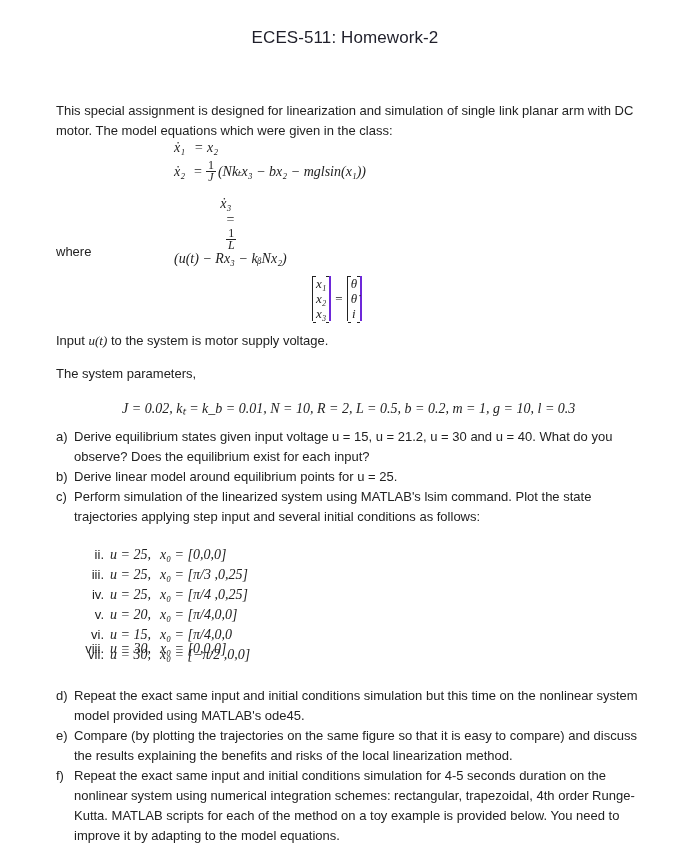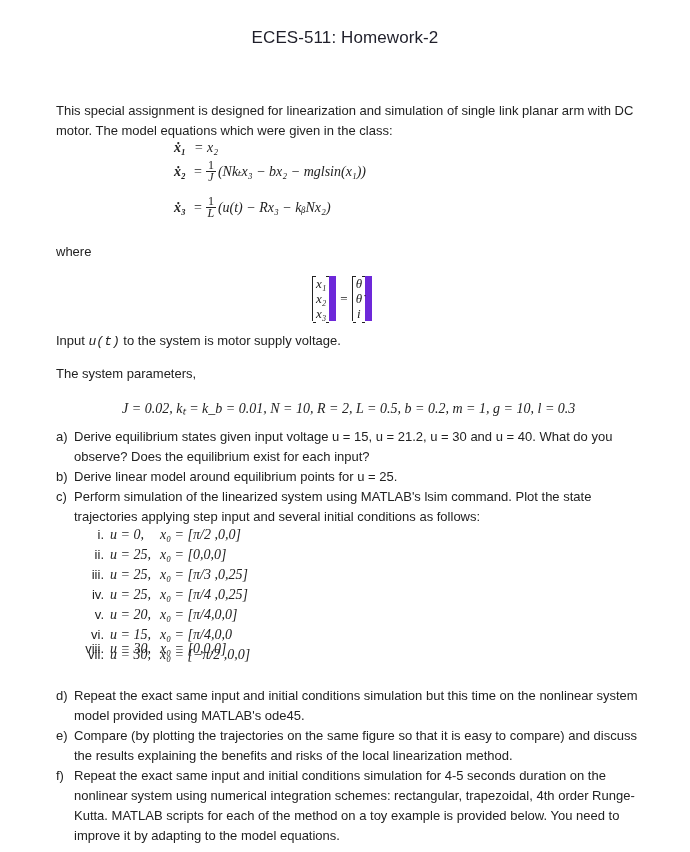--- a/index.html
+++ b/index.html
@@ -7,30 +7,30 @@
     width: 690px; height: 852px; position: relative; overflow: hidden;
     font-family: "Liberation Sans", "DejaVu Sans", sans-serif;
     color: #222222;
   }
   .page { position: absolute; left: 0; top: 0; width: 690px; height: 844px; }
   .title {
     position: absolute; left: 0; top: 28px; width: 690px; text-align: center;
     font-size: 17px; font-weight: normal; color: #1f1f2a; letter-spacing: 0.1px;
   }
   .para { position: absolute; left: 56px; font-size: 13px; line-height: 20px; width: 590px; }
-  .math { font-family: Liberation Mono, monospace; font-style: italic; }
+  .math { font-family: Liberation Serif, serif; font-style: italic; }
   .eqblock { position: absolute; left: 174px; top: 140px; font-family: "Liberation Serif", "DejaVu Serif", serif; font-size: 14px; }
   .eq { position: absolute; left: 0; white-space: nowrap; display: flex; align-items: center; }
-  .eq .lhs { font-style: italic; width: 20px; display: inline-block; font-weight: bold; }
+  .eq .lhs { font-style: italic; width: 20px; display: inline-block; }
   .frac { display: inline-flex; flex-direction: column; align-items: center; margin: 0 2px 0 4px; font-size: 12px; line-height: 11px; }
   .frac .num { border-bottom: 1px solid #222; padding: 0 2px; font-style: normal; }
   .frac .den { font-style: italic; }
   .it { font-style: italic; }
   .matrix-eq { position: absolute; left: 312px; top: 276px; display: flex; align-items: center; font-family: "Liberation Serif", serif; font-size: 13px; }
-  .mat { border-left: 1px solid #222; border-right: 7px solid #6d28d9; padding: 0 3px; line-height: 15px; font-style: italic; position: relative; }
+  .mat { border-left: 1px solid #222; border-right: 2px solid #6d28d9; padding: 0 3px; line-height: 15px; font-style: italic; position: relative; }
   .mat:before, .mat:after { content: ""; position: absolute; width: 3px; height: 100%; top: 0; border-top: 1px solid #222; border-bottom: 1px solid #222; }
   .mat:before { left: 0; } .mat:after { right: 0; }
   .mat div { text-align: center; }
   .eqsign { margin: 0 4px; }
   .params { position: absolute; left: 122px; top: 398px; font-family: "Liberation Serif", serif; font-size: 14px; white-space: nowrap; }
   .list { position: absolute; left: 56px; font-size: 13px; line-height: 20px; width: 590px; }
   .item { position: relative; padding-left: 18px; }
   .item .lbl { position: absolute; left: 0; top: 0; }
   .sub-item { position: absolute; font-size: 13px; white-space: nowrap; }
   .sub-item .roman { display: inline-block; width: 30px; text-align: right; margin-right: 6px; }
@@ -56,21 +56,21 @@
     </div>
     <div class="eq" style="top:20px;align-items:center;">
       <span class="lhs">ẋ₂</span>
       <span>=</span>
       <span class="frac">
         <span class="num">1</span>
         <span class="den">J</span>
       </span>
       <span class="it">(Nkₜx₃ − bx₂ − mglsin(x₁))</span>
     </div>
-    <div class="eq" style="top:56px;">
+    <div class="eq" style="top:56px;flex-direction:column;">
       <span class="lhs">ẋ₃</span>
       <span>=</span>
       <span class="frac">
         <span class="num">1</span>
         <span class="den">L</span>
       </span>
       <span class="it">(u(t) − Rx₃ − kᵦNx₂)</span>
     </div>
   </div>
 
@@ -114,23 +114,20 @@
   </div>
 
   <div class="list" style="top:487px;">
     <div class="item">
       <span class="lbl">c)</span>
       <div>Perform simulation of the linearized system using MATLAB's lsim command. Plot the state</div>
       <div>trajectories applying step input and several initial conditions as follows:</div>
     </div>
   </div>
 
-  <div class="sub-item" style="left:74px;top:527px;">
-    <span class="roman">i.</span><span class="expr math u">u = 0,</span><span class="expr math">x₀ = [π/2 ,0,0]</span>
-  </div>
   <div class="sub-item" style="left:74px;top:547px;">
     <span class="roman">ii.</span><span class="expr math u">u = 25,</span><span class="expr math">x₀ = [0,0,0]</span>
   </div>
   <div class="sub-item" style="left:74px;top:567px;">
     <span class="roman">iii.</span><span class="expr math u">u = 25,</span><span class="expr math">x₀ = [π/3 ,0,25]</span>
   </div>
   <div class="sub-item" style="left:74px;top:587px;">
     <span class="roman">iv.</span><span class="expr math u">u = 25,</span><span class="expr math">x₀ = [π/4 ,0,25]</span>
   </div>
   <div class="sub-item" style="left:74px;top:607px;">

